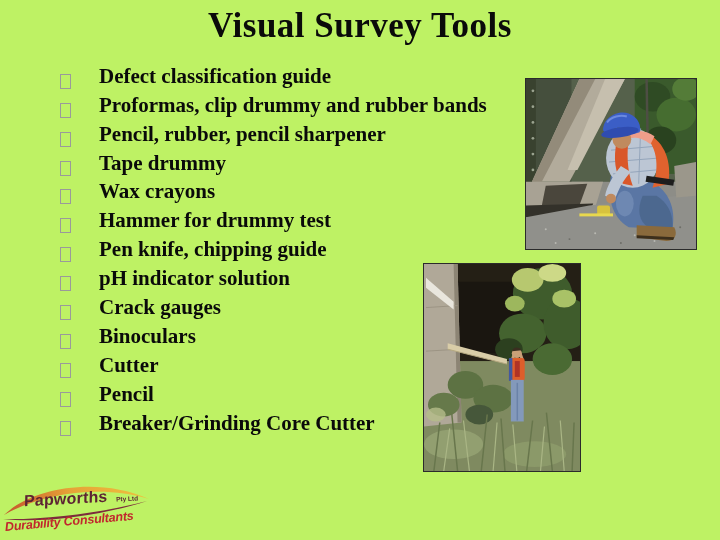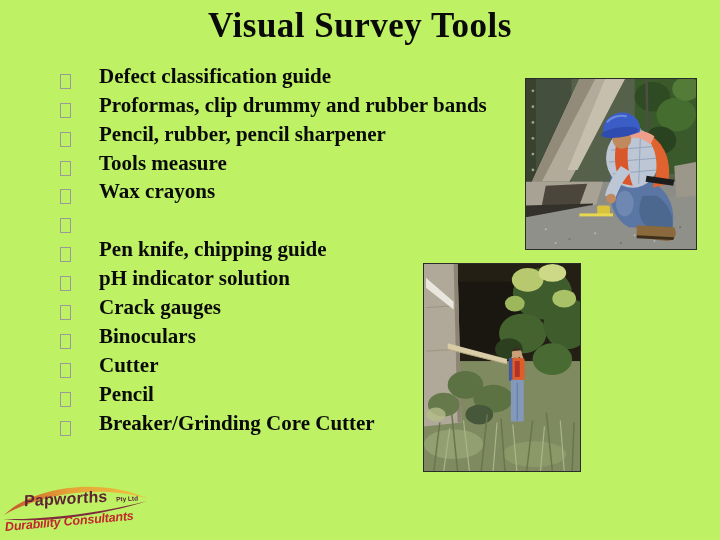--- a/index.html
+++ b/index.html
@@ -63,28 +63,29 @@
     <li>
         <span class="bullet"></span>
         <span class="item-text">Proformas, clip drummy and rubber bands</span>
       </li>
     <li>
         <span class="bullet"></span>
         <span class="item-text">Pencil, rubber, pencil sharpener</span>
       </li>
     <li>
         <span class="bullet"></span>
-        <span class="item-text">Tools measure</span>
+        <span class="item-text">Tape drummy</span>
       </li>
     <li>
         <span class="bullet"></span>
         <span class="item-text">Wax crayons</span>
       </li>
     <li>
         <span class="bullet"></span>
+        <span class="item-text">Hammer for drummy test</span>
       </li>
     <li>
         <span class="bullet"></span>
         <span class="item-text">Pen knife, chipping guide</span>
       </li>
     <li>
         <span class="bullet"></span>
         <span class="item-text">pH indicator solution</span>
       </li>
     <li>

